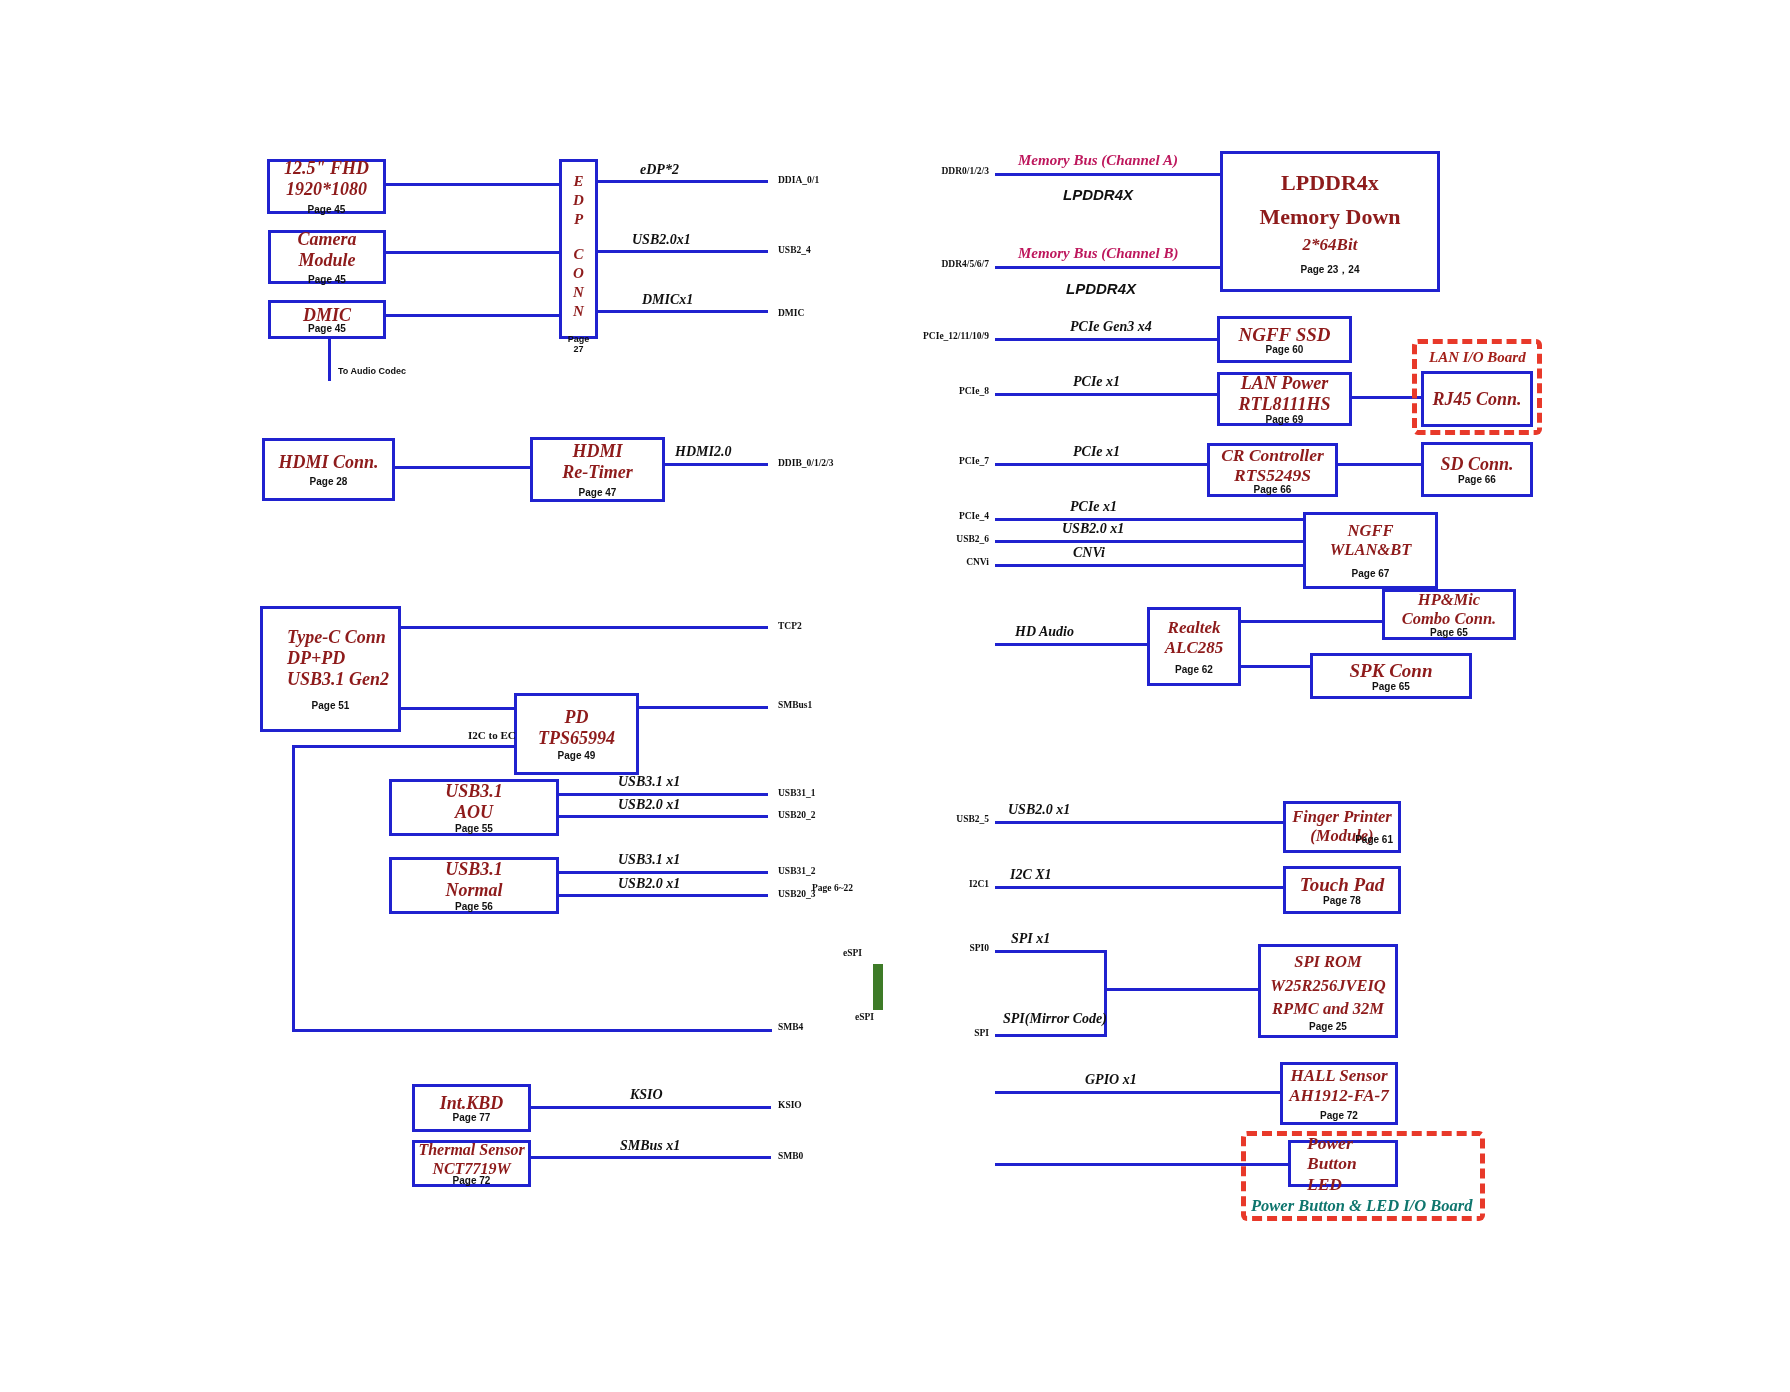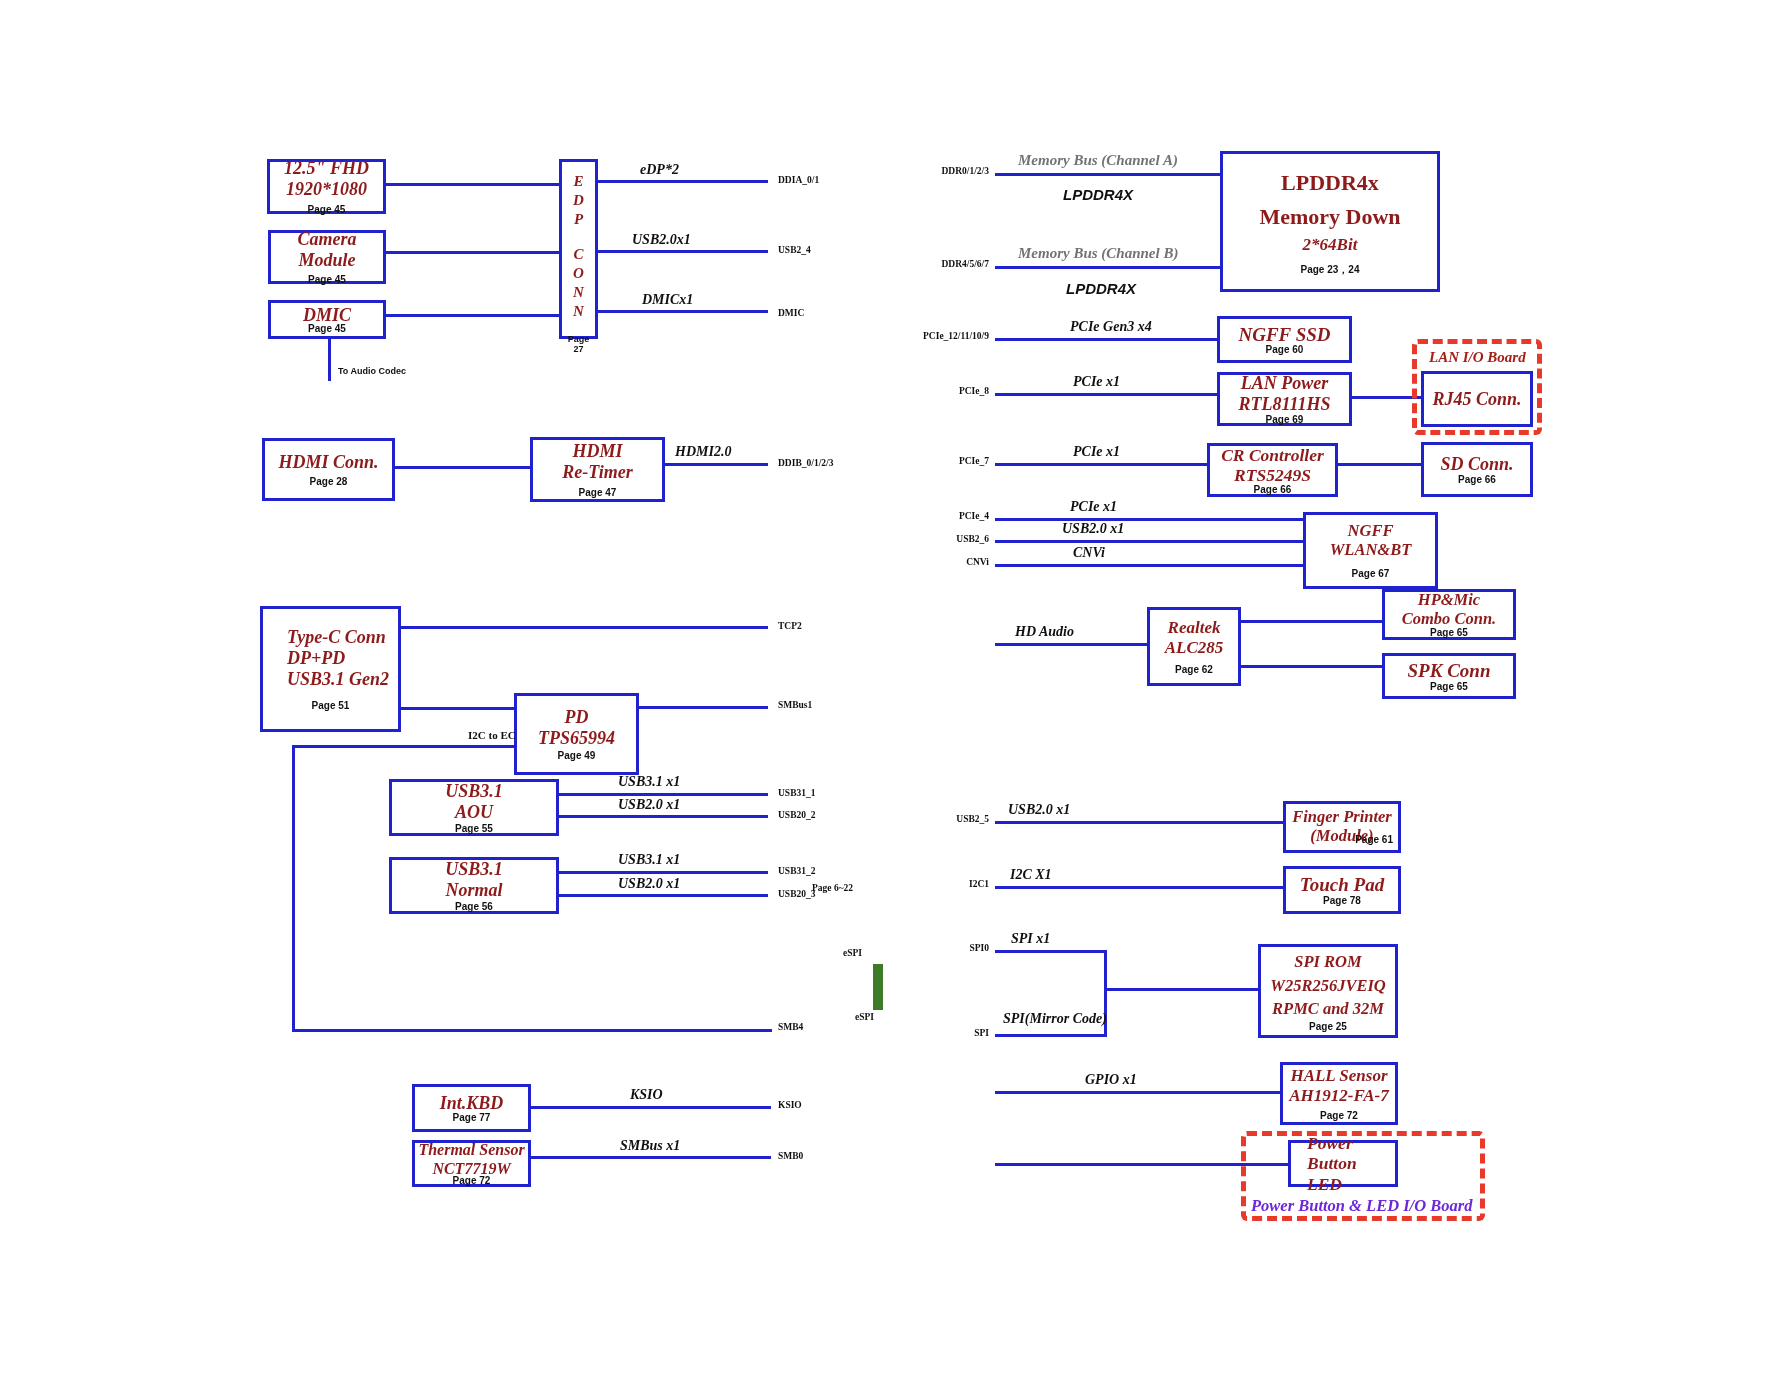--- a/index.html
+++ b/index.html
@@ -16,21 +16,21 @@
   .gtitle{position:absolute;width:100%;text-align:center;font-weight:bold;font-style:italic;color:#8e1b1b;}
   
   .w{position:absolute;background:#2022cf;}
   .gw{position:absolute;background:#3e7b28;}
   
   .pin{position:absolute;font:bold 9.5px "Liberation Serif",serif;color:#101010;white-space:nowrap;}
   .pinl{left:778px;}
   .pinr{right:801px;text-align:right;padding-left:35px;}
   
   .lbl{position:absolute;font:bold italic 14px "Liberation Serif",serif;color:#101010;white-space:nowrap;}
-  .plbl{position:absolute;font:bold italic 15px "Liberation Serif",serif;color:#737373;white-space:nowrap;}
+  .plbl{position:absolute;font:bold italic 15px "Liberation Serif",serif;color:#be185d;white-space:nowrap;}
   .slbl{position:absolute;font:bold italic 15px "Liberation Sans",sans-serif;color:#101010;white-space:nowrap;}
   .sm{font-size:11px;font-style:normal;}
   .xs{font:bold 9px "Liberation Sans",sans-serif;font-style:normal;}
   
   .dash{position:absolute;border:5px dashed #e8392a;border-radius:6px;box-sizing:border-box;}
   .dashlbl{position:absolute;font-weight:bold;font-style:italic;white-space:nowrap;}
   
   .edp{font-size:15px;justify-content:flex-start;padding-top:10px;}
   .edp .lines{line-height:19px;}
   .edp .g2{margin-top:16px;}
@@ -100,21 +100,21 @@
   <div class="w" style="left:995px;top:1034px;width:112px;height:3px"></div>
   <div class="w" style="left:1104px;top:988px;width:154px;height:3px"></div>
   <div class="w" style="left:995px;top:1091px;width:285px;height:3px"></div>
   <div class="w" style="left:995px;top:1163px;width:293px;height:3px"></div>
 
   <div class="gw" style="left:873px;top:964px;width:10px;height:46px"></div>
 
   <div class="dash" style="left:1412px;top:339px;width:130px;height:96px"></div>
   <div class="dashlbl" style="left:1429px;top:349px;font-size:15px;color:#a32019">LAN I/O Board</div>
   <div class="dash" style="left:1241px;top:1131px;width:244px;height:90px"></div>
-  <div class="dashlbl" style="left:1251px;top:1196px;font-size:16.5px;color:#6d28d9">Power Button &amp; LED I/O Board</div>
+  <div class="dashlbl" style="left:1251px;top:1196px;font-size:16.5px;color:#0f766e">Power Button &amp; LED I/O Board</div>
 
   <div class="blk" style="left:267px;top:159px;width:119px;height:55px">
     <div class="lines">
         <div>12.5" FHD</div>
         <div>1920*1080</div>
       </div>
     <div class="pg">Page 45</div>
   </div>
   <div class="blk" style="left:268px;top:230px;width:118px;height:54px">
     <div class="lines">
@@ -253,21 +253,21 @@
       </div>
     <div class="pg" style="margin-top:6px">Page 62</div>
   </div>
   <div class="blk" style="left:1382px;top:589px;width:134px;height:51px;font-size:16.5px">
     <div class="lines">
         <div>HP&amp;Mic</div>
         <div>Combo Conn.</div>
       </div>
     <div class="pg" style="margin-top:-2px">Page 65</div>
   </div>
-  <div class="blk" style="left:1382px;top:653px;width:134px;height:46px;font-size:19px">
+  <div class="blk" style="left:1310px;top:653px;width:162px;height:46px;font-size:19px">
     <div class="lines">
         <div>SPK Conn</div>
       </div>
     <div class="pg" style="margin-top:-1px">Page 65</div>
   </div>
   <div class="blk finger" style="left:1283px;top:801px;width:118px;height:52px">
     <div class="lines">
         <div>Finger Printer</div>
         <div>(Module)</div>
       </div>

